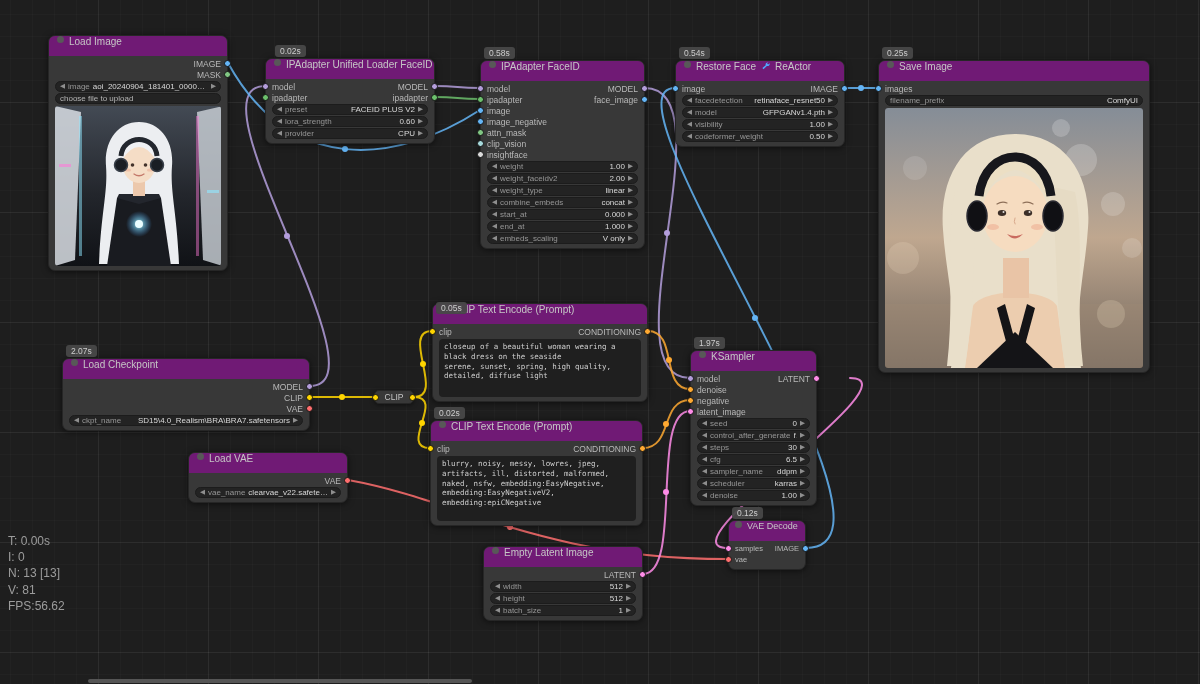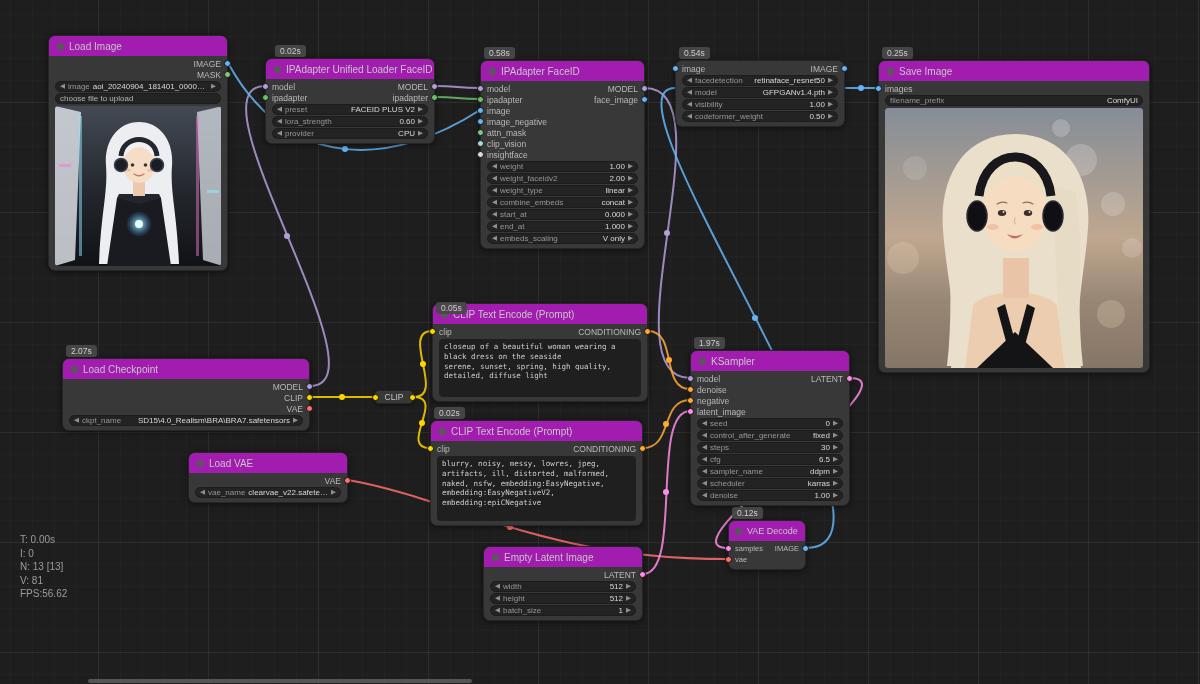--- a/index.html
+++ b/index.html
@@ -9,21 +9,21 @@
  background-image:
   linear-gradient(rgba(255,255,255,.05) 1px,transparent 1px),
   linear-gradient(90deg,rgba(255,255,255,.05) 1px,transparent 1px),
   linear-gradient(rgba(255,255,255,.018) 1px,transparent 1px),
   linear-gradient(90deg,rgba(255,255,255,.018) 1px,transparent 1px);
  background-size:110px 110px,110px 110px,22px 22px,22px 22px;
  background-position:-12px -8px}
 .wires{position:absolute;left:0;top:0;z-index:1}
 .wires path{fill:none;stroke-width:2;stroke-linecap:round;opacity:.85}
 .nd{position:absolute;z-index:2;background:#383838;border-radius:7px;border:1px solid #262626;box-shadow:0 1px 6px rgba(0,0,0,.55);padding-bottom:4px}
-.tt{display:flex;align-items:center;gap:5px;height:20px;padding:0 8px;background:#a21caf;border-radius:6px 6px 0 0;font-size:10px;color:#c6c6c6;white-space:nowrap;overflow:hidden}
+.tt{display:flex;gap:5px;height:20px;padding:0 8px;background:#701a75;border-radius:6px 6px 0 0;font-size:10px;color:#c6c6c6;white-space:nowrap;overflow:hidden}
 .tdot{width:7px;height:7px;min-width:7px;border-radius:50%;background:#585858}
 .rows{padding-top:2px}
 .row{display:flex;justify-content:space-between;align-items:center;height:11px;font-size:8.5px;color:#b9b9b9;padding:0}
 .sin{display:flex;align-items:center;gap:3px}
 .sout{display:flex;align-items:center;gap:3px;margin-left:auto}
 .dot{width:7px;height:7px;min-width:7px;border-radius:50%;background:#888;border:1px solid #141414}
 .sin .dot{margin-left:-4px}
 .sout .dot{margin-right:-4px}
 .slbl{white-space:nowrap}
 .wg{display:flex;align-items:center;gap:3px;height:11px;margin:1px 6px 0;background:#232323;border:1px solid #1c1c1c;border-radius:6px;padding:0 4px;font-size:8px}
@@ -31,21 +31,21 @@
 .wv{flex:1;color:#d8d8d8;text-align:right;white-space:nowrap;overflow:hidden;text-overflow:ellipsis}
 .ar{color:#8f8f8f;font-size:6.5px;line-height:1}
 .btnw{justify-content:flex-start}
 .btnw .wl{color:#b5b5b5}
 .preview{margin:2px 6px 0;border-radius:3px;overflow:hidden;background:#1a1a1a;line-height:0}
 .ta{margin:2px 6px 0;background:#1f1f1f;border-radius:4px;padding:3px 5px;font-family:"DejaVu Sans Mono",monospace;font-size:7.5px;line-height:1.3;color:#cfcfcf;white-space:pre-wrap;overflow:hidden}
 .badge{position:absolute;z-index:3;background:rgba(72,72,72,.95);border-radius:3px;padding:1px 5px;font-size:8.5px;color:#cdcdcd;line-height:1.2}
 .reroute{position:absolute;z-index:2;display:flex;align-items:center;justify-content:space-between;background:#383838;border:1px solid #262626;border-radius:5px;font-size:8.5px;color:#c6c6c6;padding:0 4px;box-shadow:0 1px 4px rgba(0,0,0,.5)}
 .small .tt{font-size:9px;padding:0 6px}
 .small .row{font-size:7.5px}
-.stats{position:absolute;left:20px;top:533px;z-index:4;font-size:10px;line-height:1.35;color:#9c9c9c}
+.stats{position:absolute;left:8px;top:533px;z-index:4;font-size:12px;line-height:1.35;color:#9c9c9c}
 .hscroll{position:absolute;left:88px;top:679px;width:384px;height:4px;border-radius:2px;background:#555;z-index:5}
 .wrench{width:9px;height:9px;min-width:9px}
 </style>
 </head>
 <body>
 
 <div id="canvas">
 
 <svg class="wires" width="1200" height="684">
   <path d="M310 386 C390 386 185 86 265 86" stroke="#b39ddb"></path>
@@ -298,20 +298,28 @@
   </div>
   <div class="wg">
     <span class="ar">◀</span>
     <span class="wl">embeds_scaling</span>
     <span class="wv">V only</span>
     <span class="ar">▶</span>
   </div>
 </div>
 
 <div class="nd" style="left:675px;top:60px;width:170px">
+  <div class="tt">
+    <span class="tdot"></span>
+    <span>Restore Face</span>
+    <svg class="wrench" viewBox="0 0 10 10">
+          <path d="M8.3 1.8a2.4 2.4 0 0 0-3.1 3L1.5 7.9 2.8 9.2 6.5 5.5a2.4 2.4 0 0 0 3-3.1L7.9 4 6.7 2.8 8.3 1.8z" fill="#4fa8ff"></path>
+        </svg>
+    <span>ReActor</span>
+  </div>
   <div class="rows">
     <div class="row">
       <div class="sin">
         <span class="dot" style="background: rgb(100, 181, 246);"></span>
         <span class="slbl">image</span>
       </div>
       <div class="sout">
         <span class="slbl">IMAGE</span>
         <span class="dot" style="background: rgb(100, 181, 246);"></span>
       </div>
@@ -499,21 +507,21 @@
     </div>
   </div>
   <div class="wg">
     <span class="ar">◀</span>
     <span class="wl">vae_name</span>
     <span class="wv">clearvae_v22.safetensors</span>
     <span class="ar">▶</span>
   </div>
 </div>
 
-<div class="nd" style="left:690px;top:350px;width:160px">
+<div class="nd" style="left:690px;top:350px;width:127px">
   <div class="tt">
     <span class="tdot"></span>
     <span>KSampler</span>
   </div>
   <div class="rows">
     <div class="row">
       <div class="sin">
         <span class="dot" style="background: rgb(179, 157, 219);"></span>
         <span class="slbl">model</span>
       </div>

